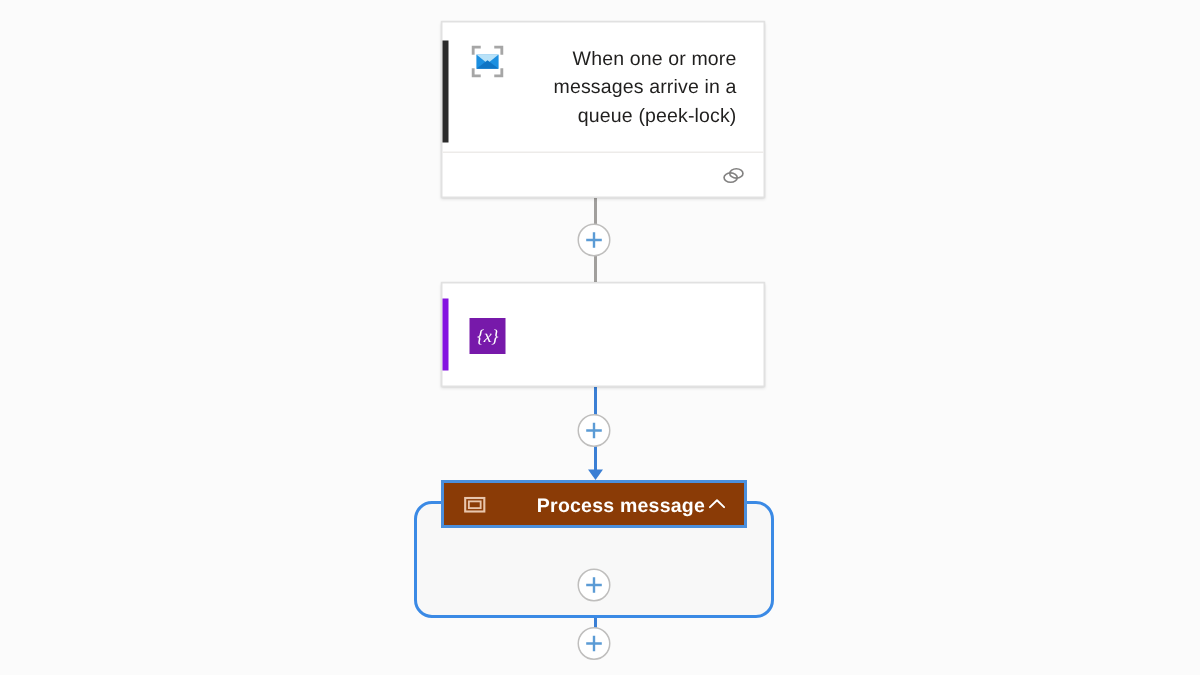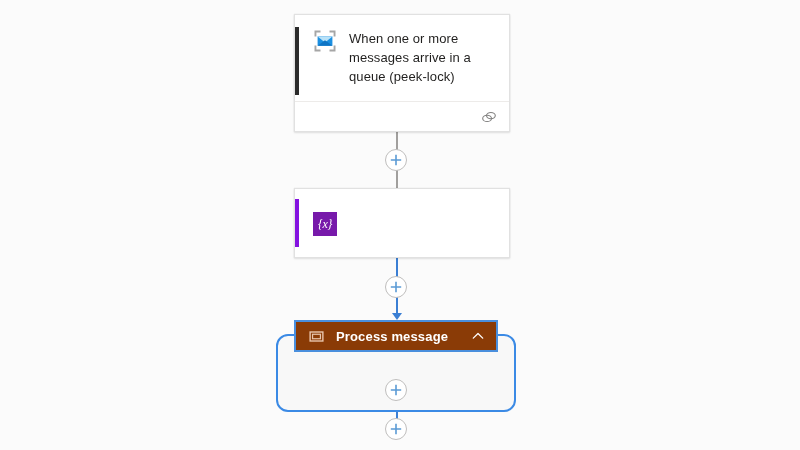--- a/index.html
+++ b/index.html
@@ -17,21 +17,21 @@
     -webkit-font-smoothing: antialiased;
   }
 
   #canvas {
     position: absolute;
     inset: 0;
     background: #fbfbfb;
   }
 
   
-  .node { position: absolute; }
+  .node { position: absolute; text-align: right; }
 
   
   .card {
     background: #ffffff;
     border: 1px solid #e1e1e1;
     box-shadow: 0 1px 2px rgba(0,0,0,0.10), 0 0 1px rgba(0,0,0,0.12);
     box-sizing: border-box;
     display: flex;
     flex-direction: column;
   }

